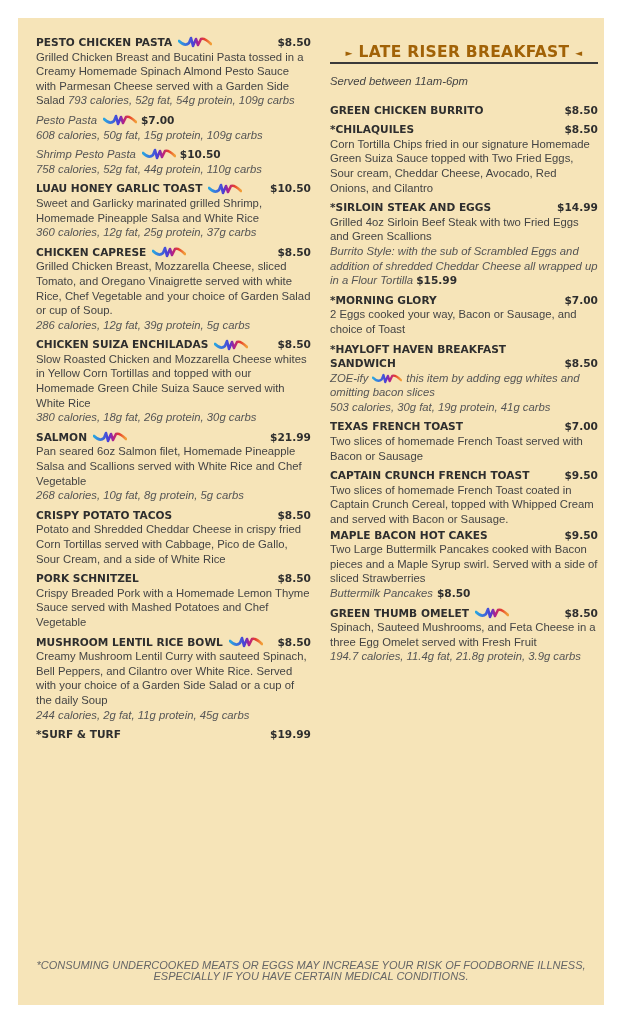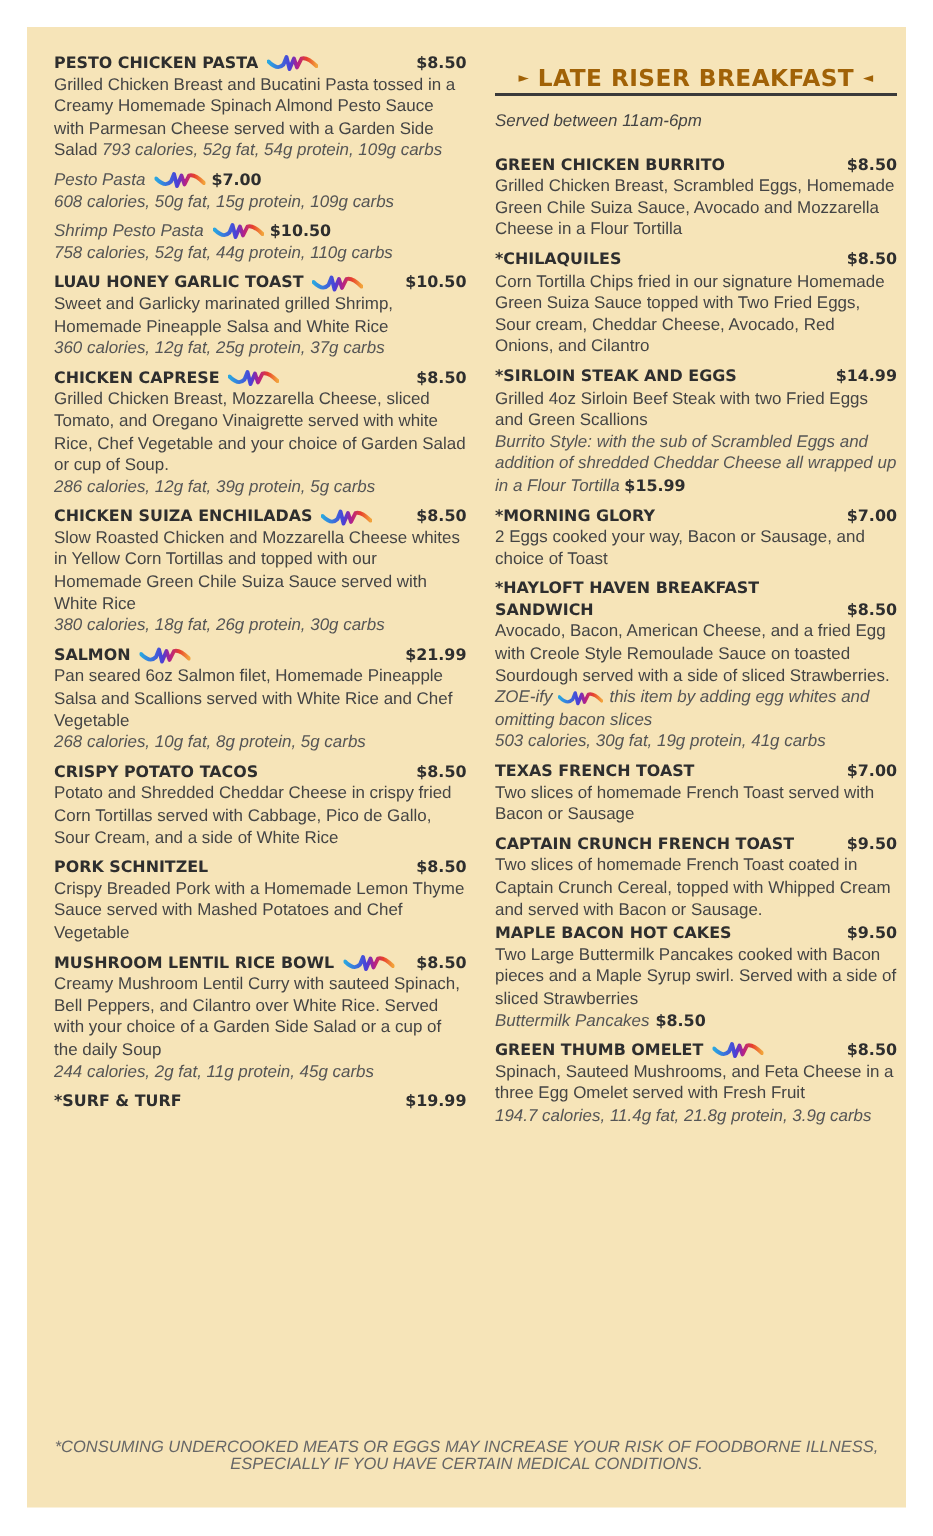--- a/index.html
+++ b/index.html
@@ -206,21 +206,20 @@
       <span class="arrow">◄</span>
     </div>
     <div class="rule"></div>
     <div class="served">Served between 11am-6pm</div>
 
     <div class="item">
       <div class="head">
           <span class="name">GREEN CHICKEN BURRITO</span>
           <span class="price">$8.50</span>
         </div>
-      <div class="desc">Grilled Chicken Breast, Scrambled Eggs, Homemade Green Chile Suiza Sauce, Avocado and Mozzarella Cheese in a Flour Tortilla</div>
     </div>
 
     <div class="item">
       <div class="head">
           <span class="name">*CHILAQUILES</span>
           <span class="price">$8.50</span>
         </div>
       <div class="desc">Corn Tortilla Chips fried in our signature Homemade Green Suiza Sauce topped with Two Fried Eggs, Sour cream, Cheddar Cheese, Avocado, Red Onions, and Cilantro</div>
     </div>
 
@@ -242,21 +241,20 @@
     </div>
 
     <div class="item">
       <div class="head">
           <span class="name">*HAYLOFT HAVEN BREAKFAST</span>
         </div>
       <div class="head">
           <span class="name">SANDWICH</span>
           <span class="price">$8.50</span>
         </div>
-      <div class="desc">Avocado, Bacon, American Cheese, and a fried Egg with Creole Style Remoulade Sauce on toasted Sourdough served with a side of sliced Strawberries.</div>
       <div class="nut"><span>ZOE-ify</span><svg class="zoe-inline">
             <use href="#zoeSym"></use>
           </svg><span>this item by adding egg whites and omitting bacon slices</span></div>
       <div class="nut">503 calories, 30g fat, 19g protein, 41g carbs</div>
     </div>
 
     <div class="item">
       <div class="head">
           <span class="name">TEXAS FRENCH TOAST</span>
           <span class="price">$7.00</span>

